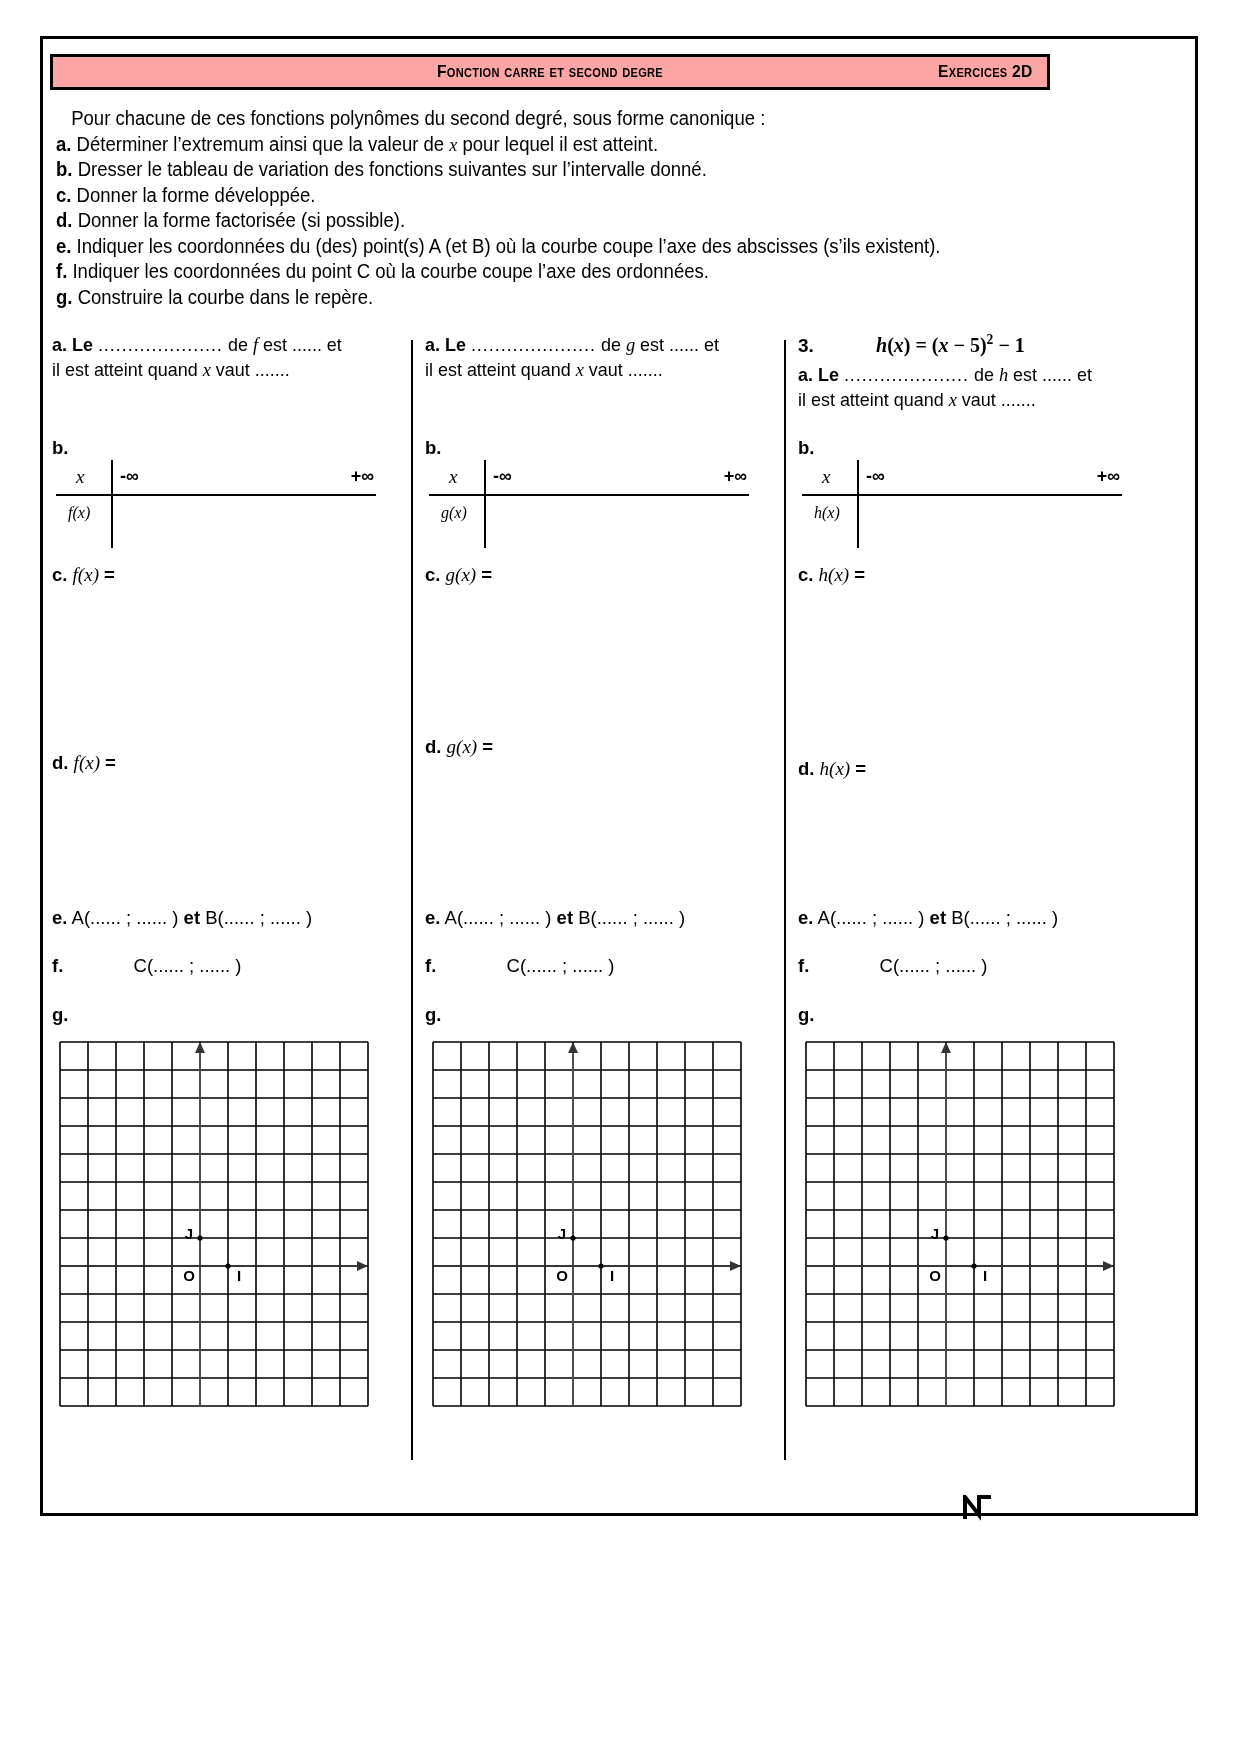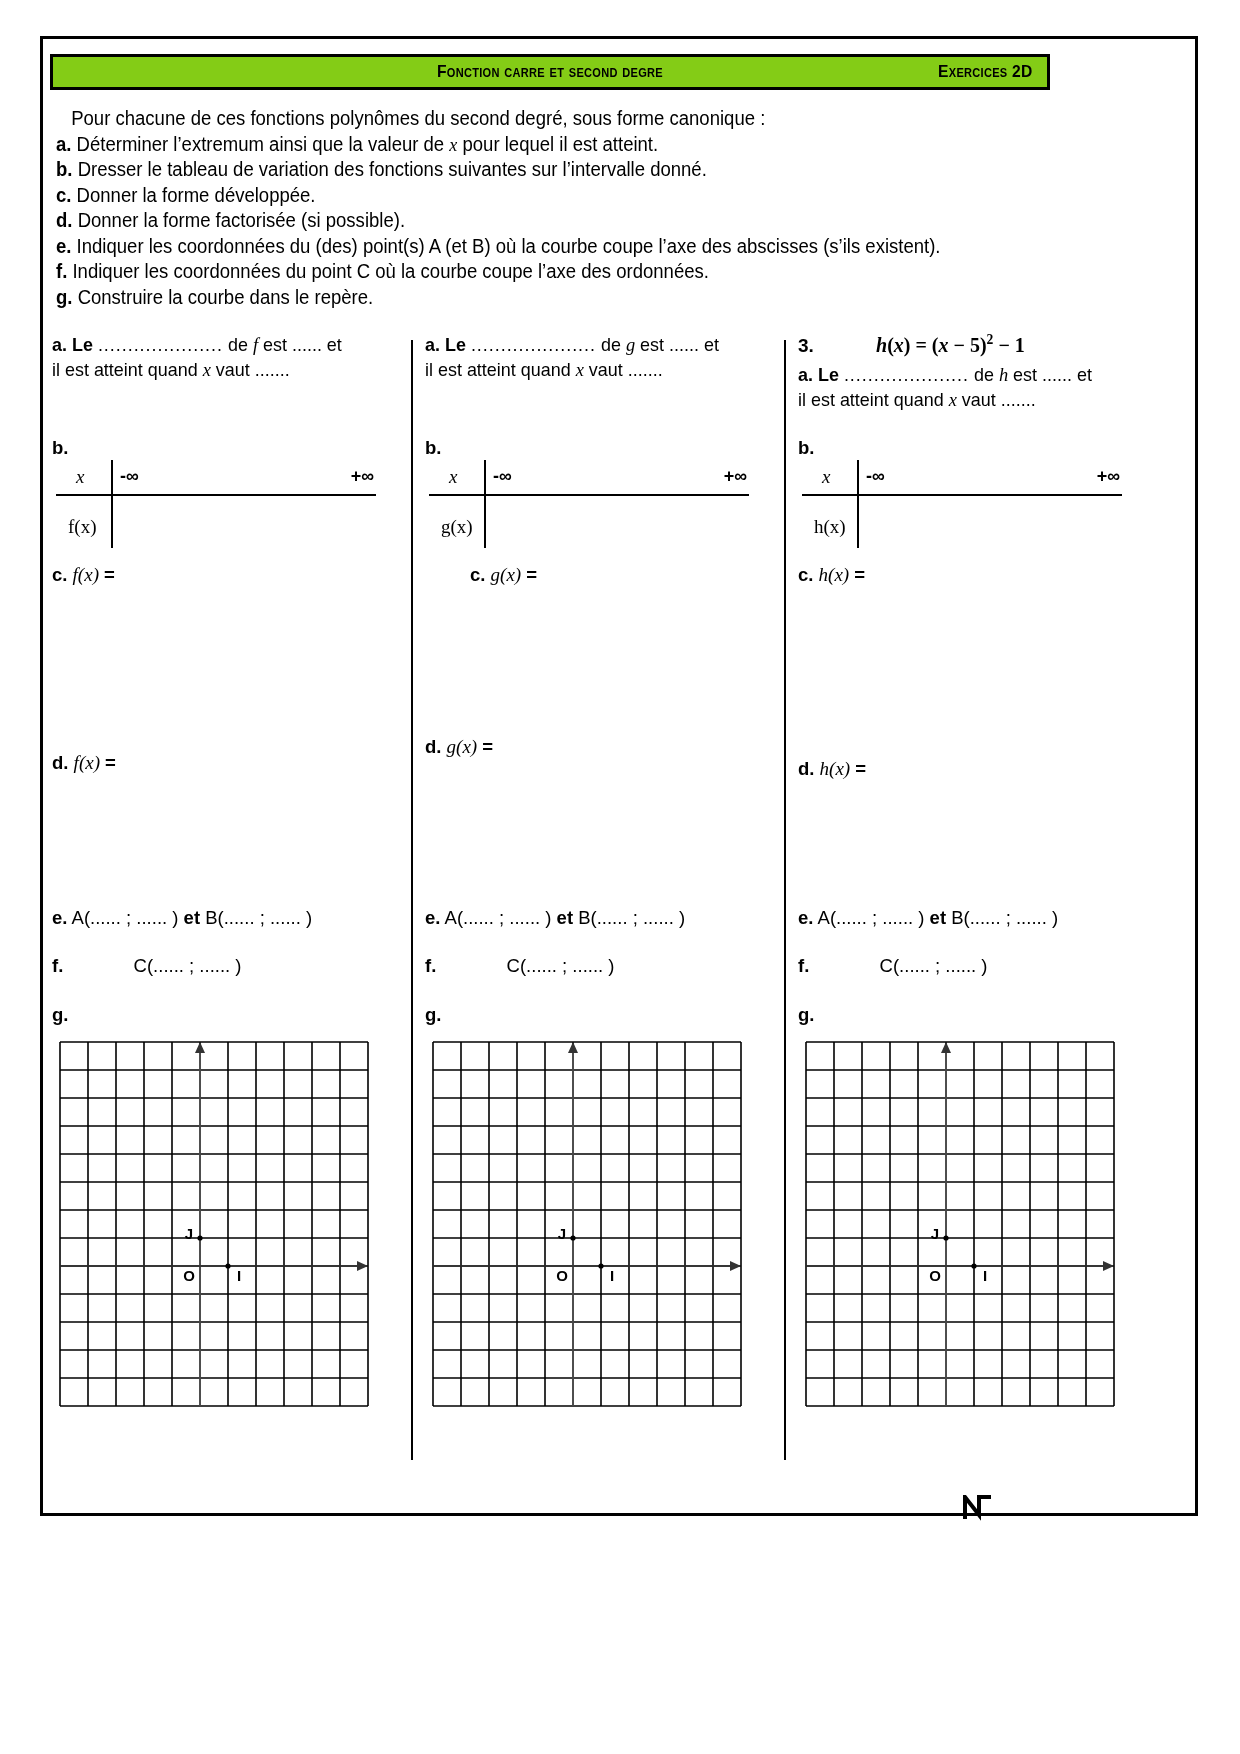--- a/index.html
+++ b/index.html
@@ -37,21 +37,21 @@
   }
   .corner-mark svg { display: block; }
 
   
   .header-bar {
     position: absolute;
     left: 50px;
     top: 54px;
     width: 1000px;
     height: 36px;
-    background: #84cc16;
+    background: #fca5a5;
     border: 3px solid #000;
     box-sizing: border-box;
     display: flex;
     align-items: center;
   }
   .header-title {
     position: absolute;
     left: 0;
     right: 0;
     text-align: center;
@@ -186,23 +186,24 @@
   .vt-pos {
     position: absolute;
     right: 2px;
     top: 6px;
     font-size: 18px;
     font-weight: bold;
   }
   .vt-fn {
     position: absolute;
     left: 12px;
-    top: 56px;
+    top: 44px;
     font-family: "Liberation Serif", serif;
-    font-size: 19px;
+    font-style: italic;
+    font-size: 16px;
   }
 
   .q-line {
     position: absolute;
     font-size: 18.5px;
     white-space: nowrap;
   }
   .q-line b { font-weight: bold; }
   .q-line .fn {
     font-family: "Liberation Serif", serif;
@@ -404,21 +405,21 @@
 
     <div class="vartable" style="left:4px; top:128px;">
       <div class="vt-hline"></div>
       <div class="vt-vline"></div>
       <div class="vt-x">x</div>
       <div class="vt-neg">-∞</div>
       <div class="vt-pos">+∞</div>
       <div class="vt-fn"><span>g</span>(<span>x</span>)</div>
     </div>
 
-    <div class="q-line" style="left:0; top:232px;margin-left:45px;">
+    <div class="q-line" style="left:0; top:232px;">
       <b>c.</b>
       <span class="fn"><span>g</span>(<span>x</span>)</span>
       <b>=</b>
     </div>
 
     <div class="q-line" style="left:0; top:404px;">
       <b>d.</b>
       <span class="fn"><span>g</span>(<span>x</span>)</span>
       <b>=</b>
     </div>

